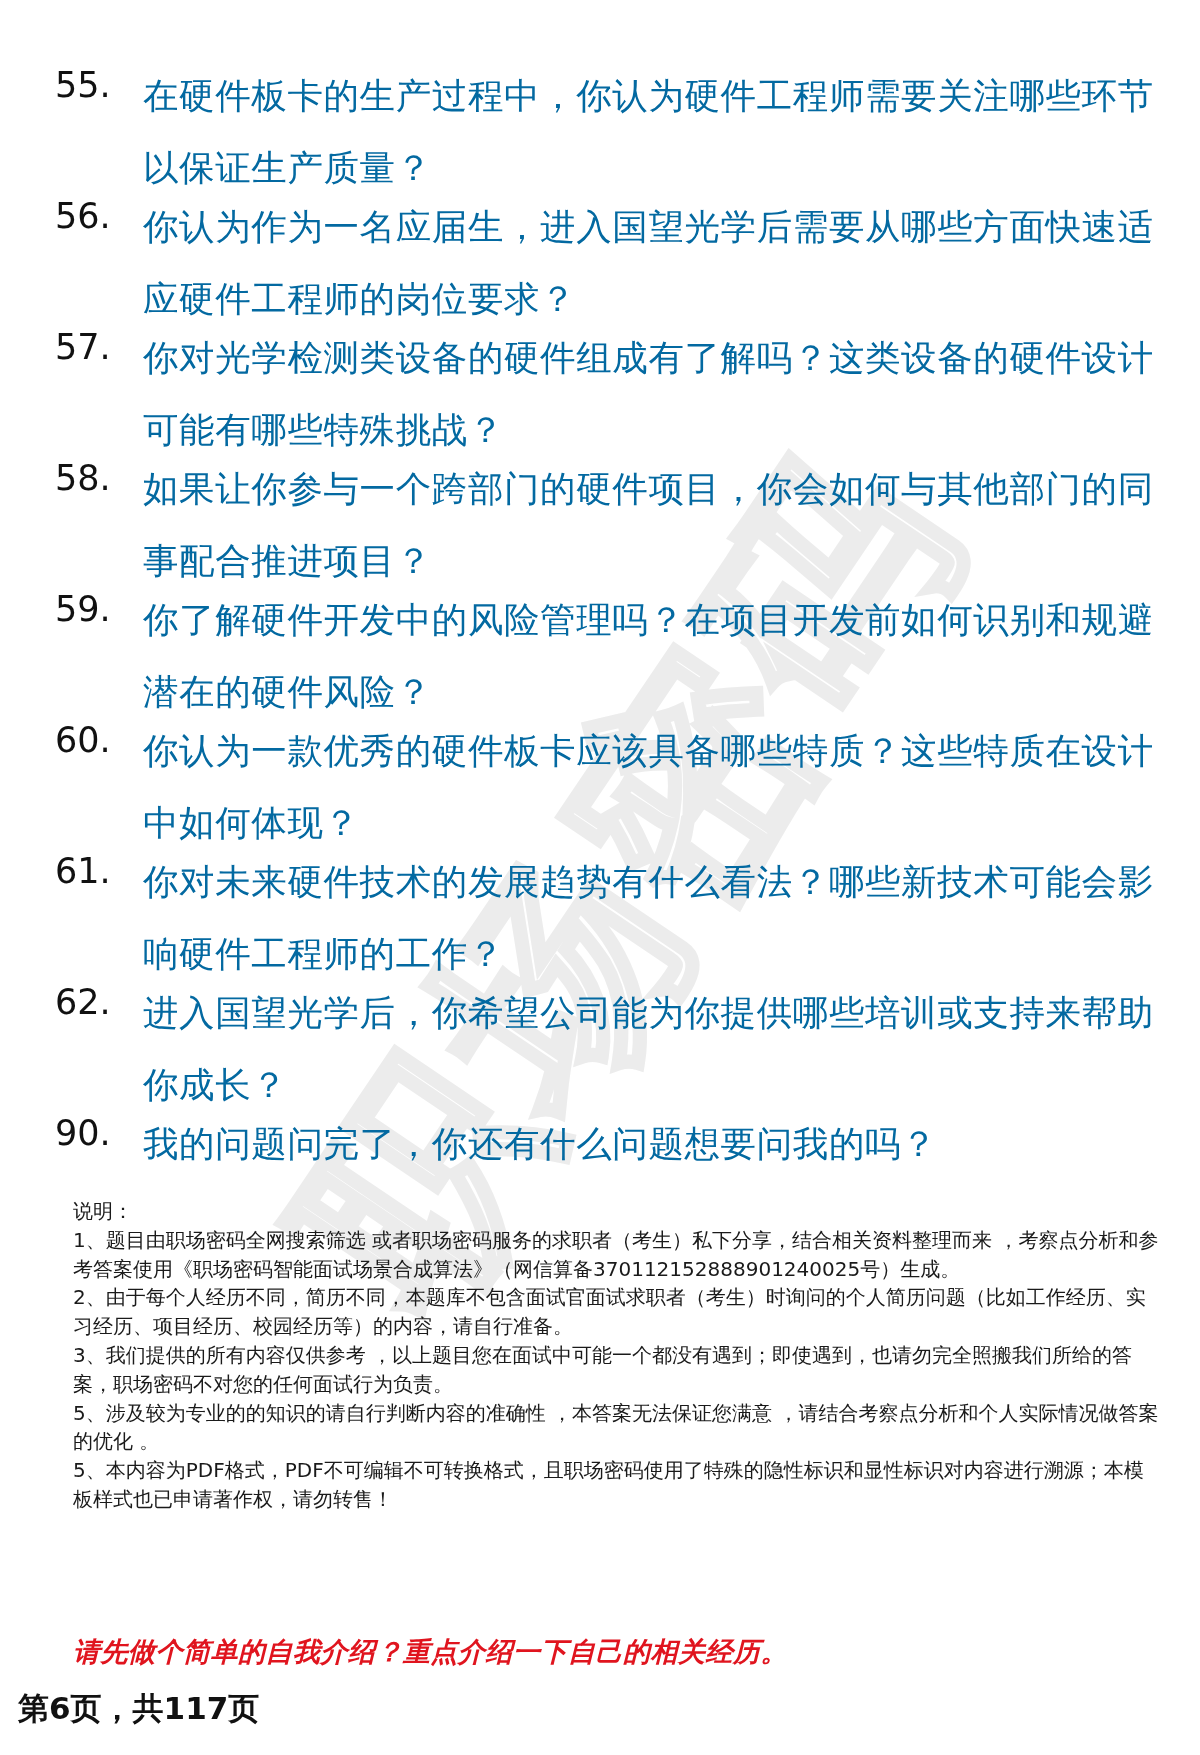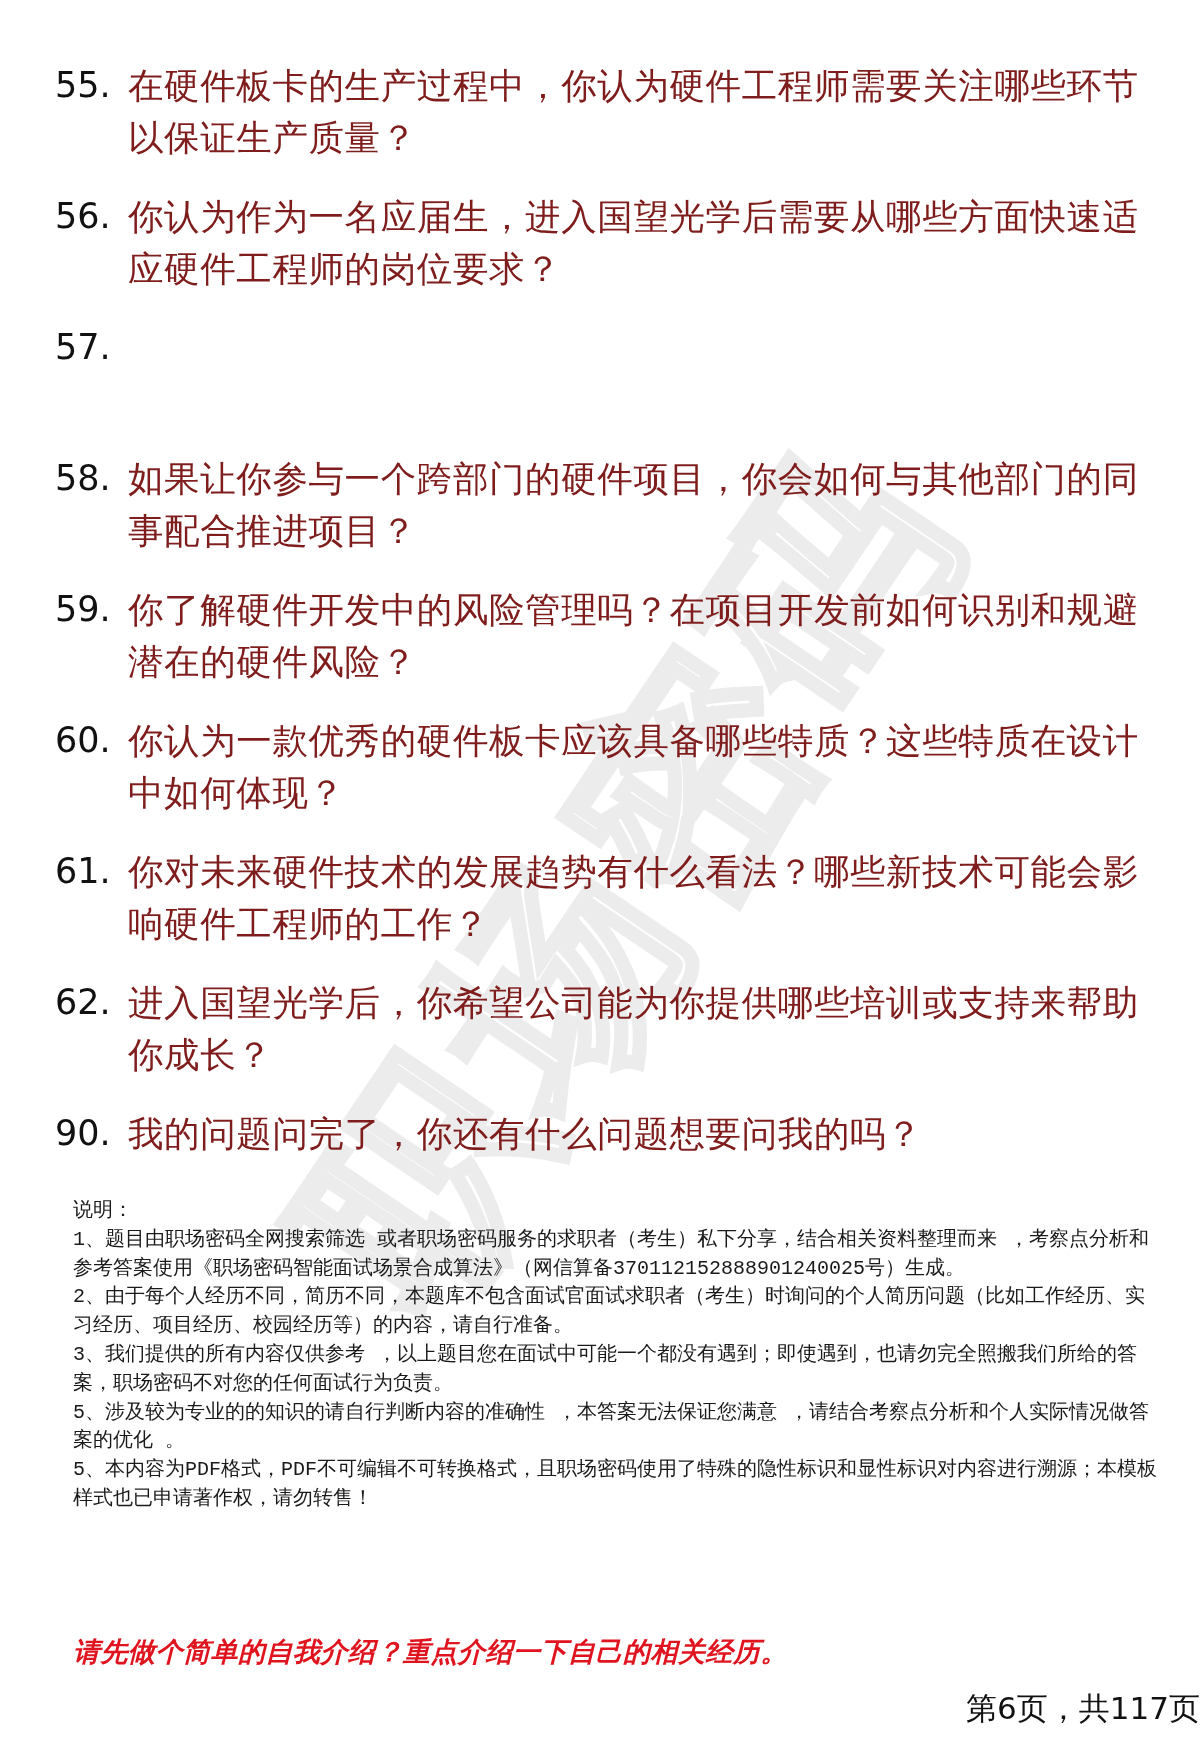--- a/index.html
+++ b/index.html
@@ -18,54 +18,55 @@
     color: transparent; -webkit-text-stroke: 7px #ececec;
   }
   .questions { position: absolute; left: 0; top: 60px; width: 1200px; z-index: 1; }
   .q {
     position: relative; height: 131px; padding-left: 128px; box-sizing: border-box;
   }
   .q .num {
     position: absolute; left: 55px; top: 0; font-size: 35px; line-height: 50px; color: #111;
   }
   .q .text {
-    font-size: 35.5px; line-height: 52px; width: 1025px; letter-spacing: 0.6px; color: #7f1d1d;
+    font-size: 35.5px; line-height: 72px; width: 1025px; letter-spacing: 0.6px; color: #0369a1; margin-left: 15px;
   }
   .notes {
     position: absolute; left: 73px; top: 1197px; width: 1090px; z-index: 1;
     font-size: 20px; line-height: 28.8px; color: #1a1a1a;
   }
-  .notes p { margin: 0; font-family: Liberation Mono, monospace; }
+  .notes p { margin: 0; }
   .cta {
     position: absolute; left: 73px; top: 1634px; z-index: 1;
     font-size: 27px; font-weight: bold; color: #e0141e; letter-spacing: 0.5px; font-style: italic;
   }
   .pager {
-    position: absolute; left: 0; width: 1200px; top: 1688px; text-align: right; z-index: 1;
-    font-size: 31px; color: #111; padding-left: 11px; box-sizing: border-box;
+    position: absolute; left: 0; width: 1200px; top: 1688px; text-align: left; z-index: 1;
+    font-size: 31px; color: #111; padding-left: 18px; box-sizing: border-box; font-weight: bold;
   }
 </style>
 </head>
 <body>
 
 <div class="watermark">
   <span>职场密码</span>
 </div>
 
 <div class="questions">
   <div class="q">
     <span class="num">55.</span>
     <div class="text">在硬件板卡的生产过程中，你认为硬件工程师需要关注哪些环节以保证生产质量？</div>
   </div>
   <div class="q">
     <span class="num">56.</span>
     <div class="text">你认为作为一名应届生，进入国望光学后需要从哪些方面快速适应硬件工程师的岗位要求？</div>
   </div>
   <div class="q">
     <span class="num">57.</span>
+    <div class="text">你对光学检测类设备的硬件组成有了解吗？这类设备的硬件设计可能有哪些特殊挑战？</div>
   </div>
   <div class="q">
     <span class="num">58.</span>
     <div class="text">如果让你参与一个跨部门的硬件项目，你会如何与其他部门的同事配合推进项目？</div>
   </div>
   <div class="q">
     <span class="num">59.</span>
     <div class="text">你了解硬件开发中的风险管理吗？在项目开发前如何识别和规避潜在的硬件风险？</div>
   </div>
   <div class="q">

